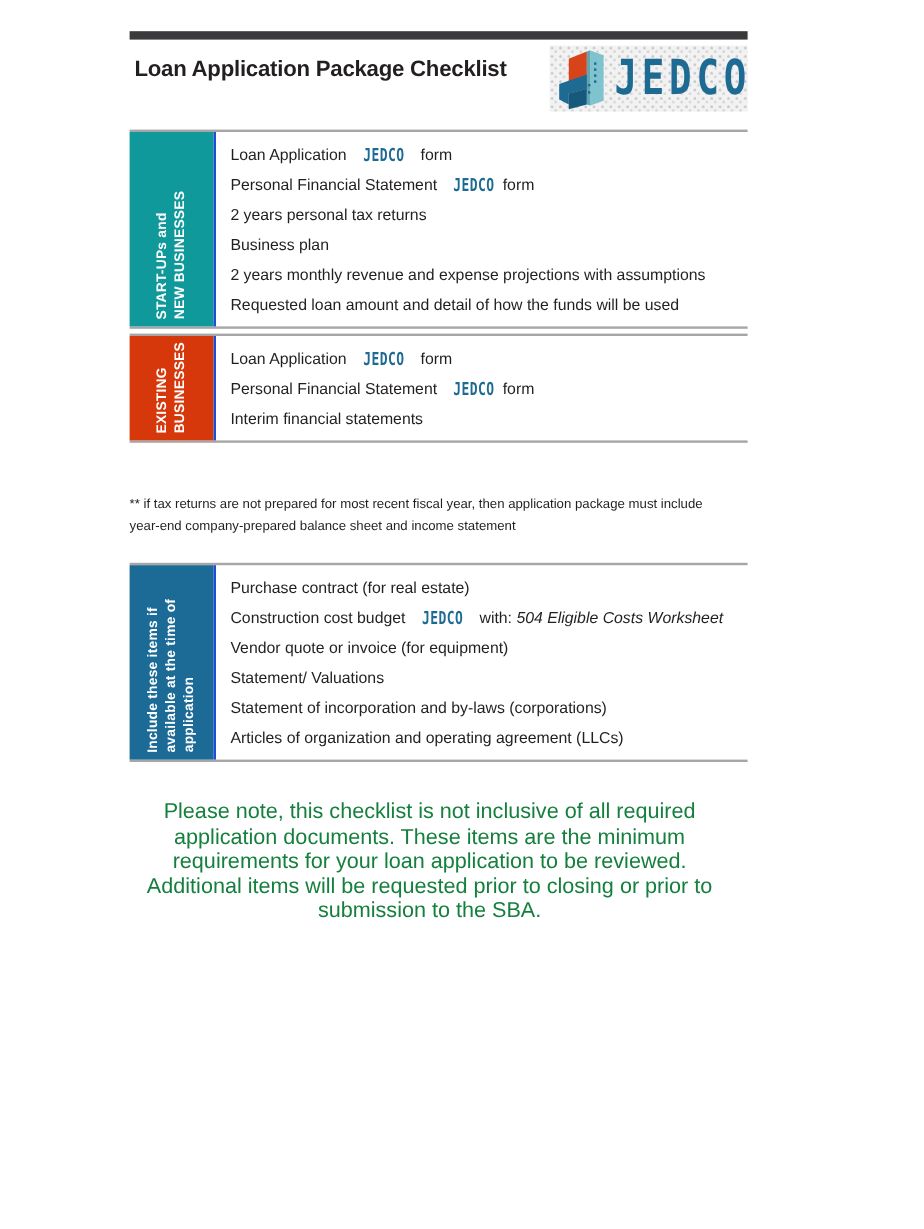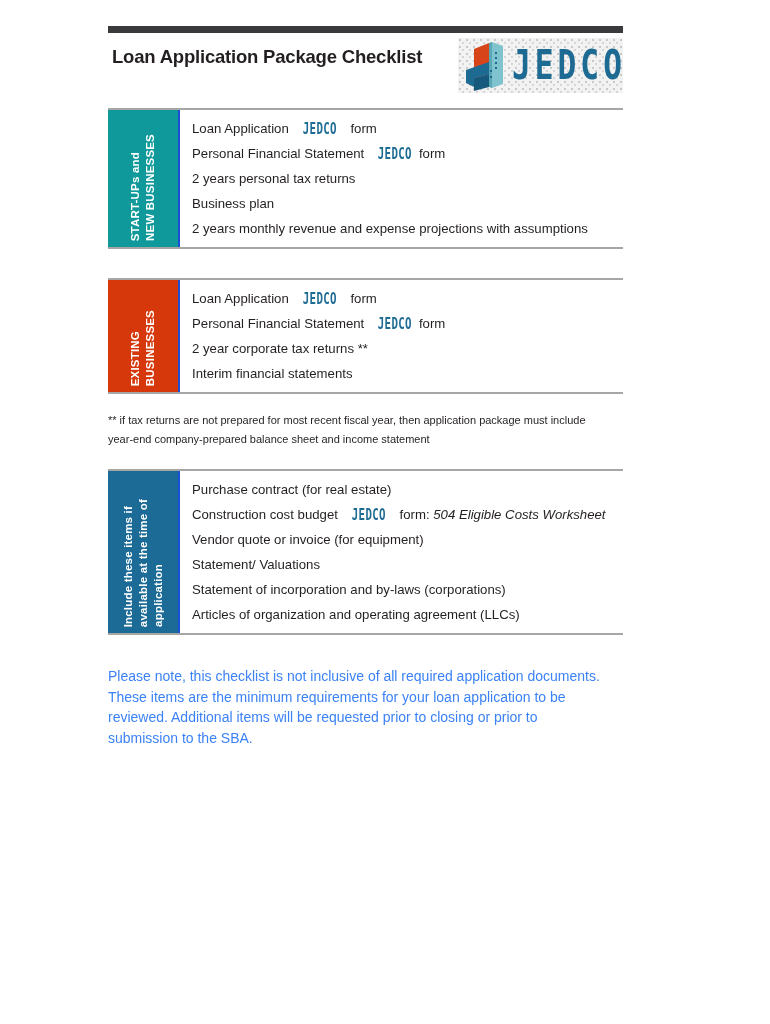--- a/index.html
+++ b/index.html
@@ -161,23 +161,24 @@
     line-height: 19px;
     color: #231f20;
   }
 
   
   .closing {
     position: absolute;
     left: 108px;
     top: 666px;
     width: 500px;
-    font-size: 14px;
+    font-size: 18px;
     line-height: 20.5px;
-    color: #3b82f6;
+    color: #15803d;
+    text-align: center;
   }
 </style>
 </head>
 <body>
 
 <div class="page">
 
   <div class="header-rule"></div>
 
   <div class="header-row">
@@ -206,51 +207,51 @@
       <div class="side-label">
         <span class="vtext">START-UPs and</span>
         <span class="vtext">NEW BUSINESSES</span>
       </div>
       <div class="rows">
         <div class="row"><span>Loan Application</span><span class="sp"></span><span class="jedco-inline">JEDCO</span><span class="sp"></span><span>form</span></div>
         <div class="row"><span>Personal Financial Statement</span><span class="sp"></span><span class="jedco-inline">JEDCO</span><span>form</span></div>
         <div class="row"><span>2 years personal tax returns</span></div>
         <div class="row"><span>Business plan</span></div>
         <div class="row"><span>2 years monthly revenue and expense projections with assumptions</span></div>
+        <div class="row"><span>Requested loan amount and detail of how the funds will be used</span></div>
       </div>
     </div>
   </div>
 
   <div class="section" id="section-existing">
     <div class="section-inner">
       <div class="side-label">
         <span class="vtext">EXISTING</span>
         <span class="vtext">BUSINESSES</span>
       </div>
       <div class="rows">
         <div class="row"><span>Loan Application</span><span class="sp"></span><span class="jedco-inline">JEDCO</span><span class="sp"></span><span>form</span></div>
         <div class="row"><span>Personal Financial Statement</span><span class="sp"></span><span class="jedco-inline">JEDCO</span><span>form</span></div>
-        <div class="row"><span>2 year corporate tax returns **</span></div>
         <div class="row"><span>Interim financial statements</span></div>
       </div>
     </div>
   </div>
 
   <div class="footnote">** if tax returns are not prepared for most recent fiscal year, then application package must include year-end company-prepared balance sheet and income statement</div>
 
   <div class="section" id="section-optional">
     <div class="section-inner">
       <div class="side-label">
         <span class="vtext">Include these items if</span>
         <span class="vtext">available at the time of</span>
         <span class="vtext">application</span>
       </div>
       <div class="rows">
         <div class="row"><span>Purchase contract (for real estate)</span></div>
-        <div class="row"><span>Construction cost budget</span><span class="sp"></span><span class="jedco-inline">JEDCO</span><span class="sp"></span><span>form:</span> <span class="ital">504 Eligible Costs Worksheet</span></div>
+        <div class="row"><span>Construction cost budget</span><span class="sp"></span><span class="jedco-inline">JEDCO</span><span class="sp"></span><span>with:</span> <span class="ital">504 Eligible Costs Worksheet</span></div>
         <div class="row"><span>Vendor quote or invoice (for equipment)</span></div>
         <div class="row"><span>Statement/ Valuations</span></div>
         <div class="row"><span>Statement of incorporation and by-laws (corporations)</span></div>
         <div class="row"><span>Articles of organization and operating agreement (LLCs)</span></div>
       </div>
     </div>
   </div>
 
   <div class="closing">Please note, this checklist is not inclusive of all required application documents. These items are the minimum requirements for your loan application to be reviewed.  Additional items will be requested prior to closing or prior to submission to the SBA.</div>
 

